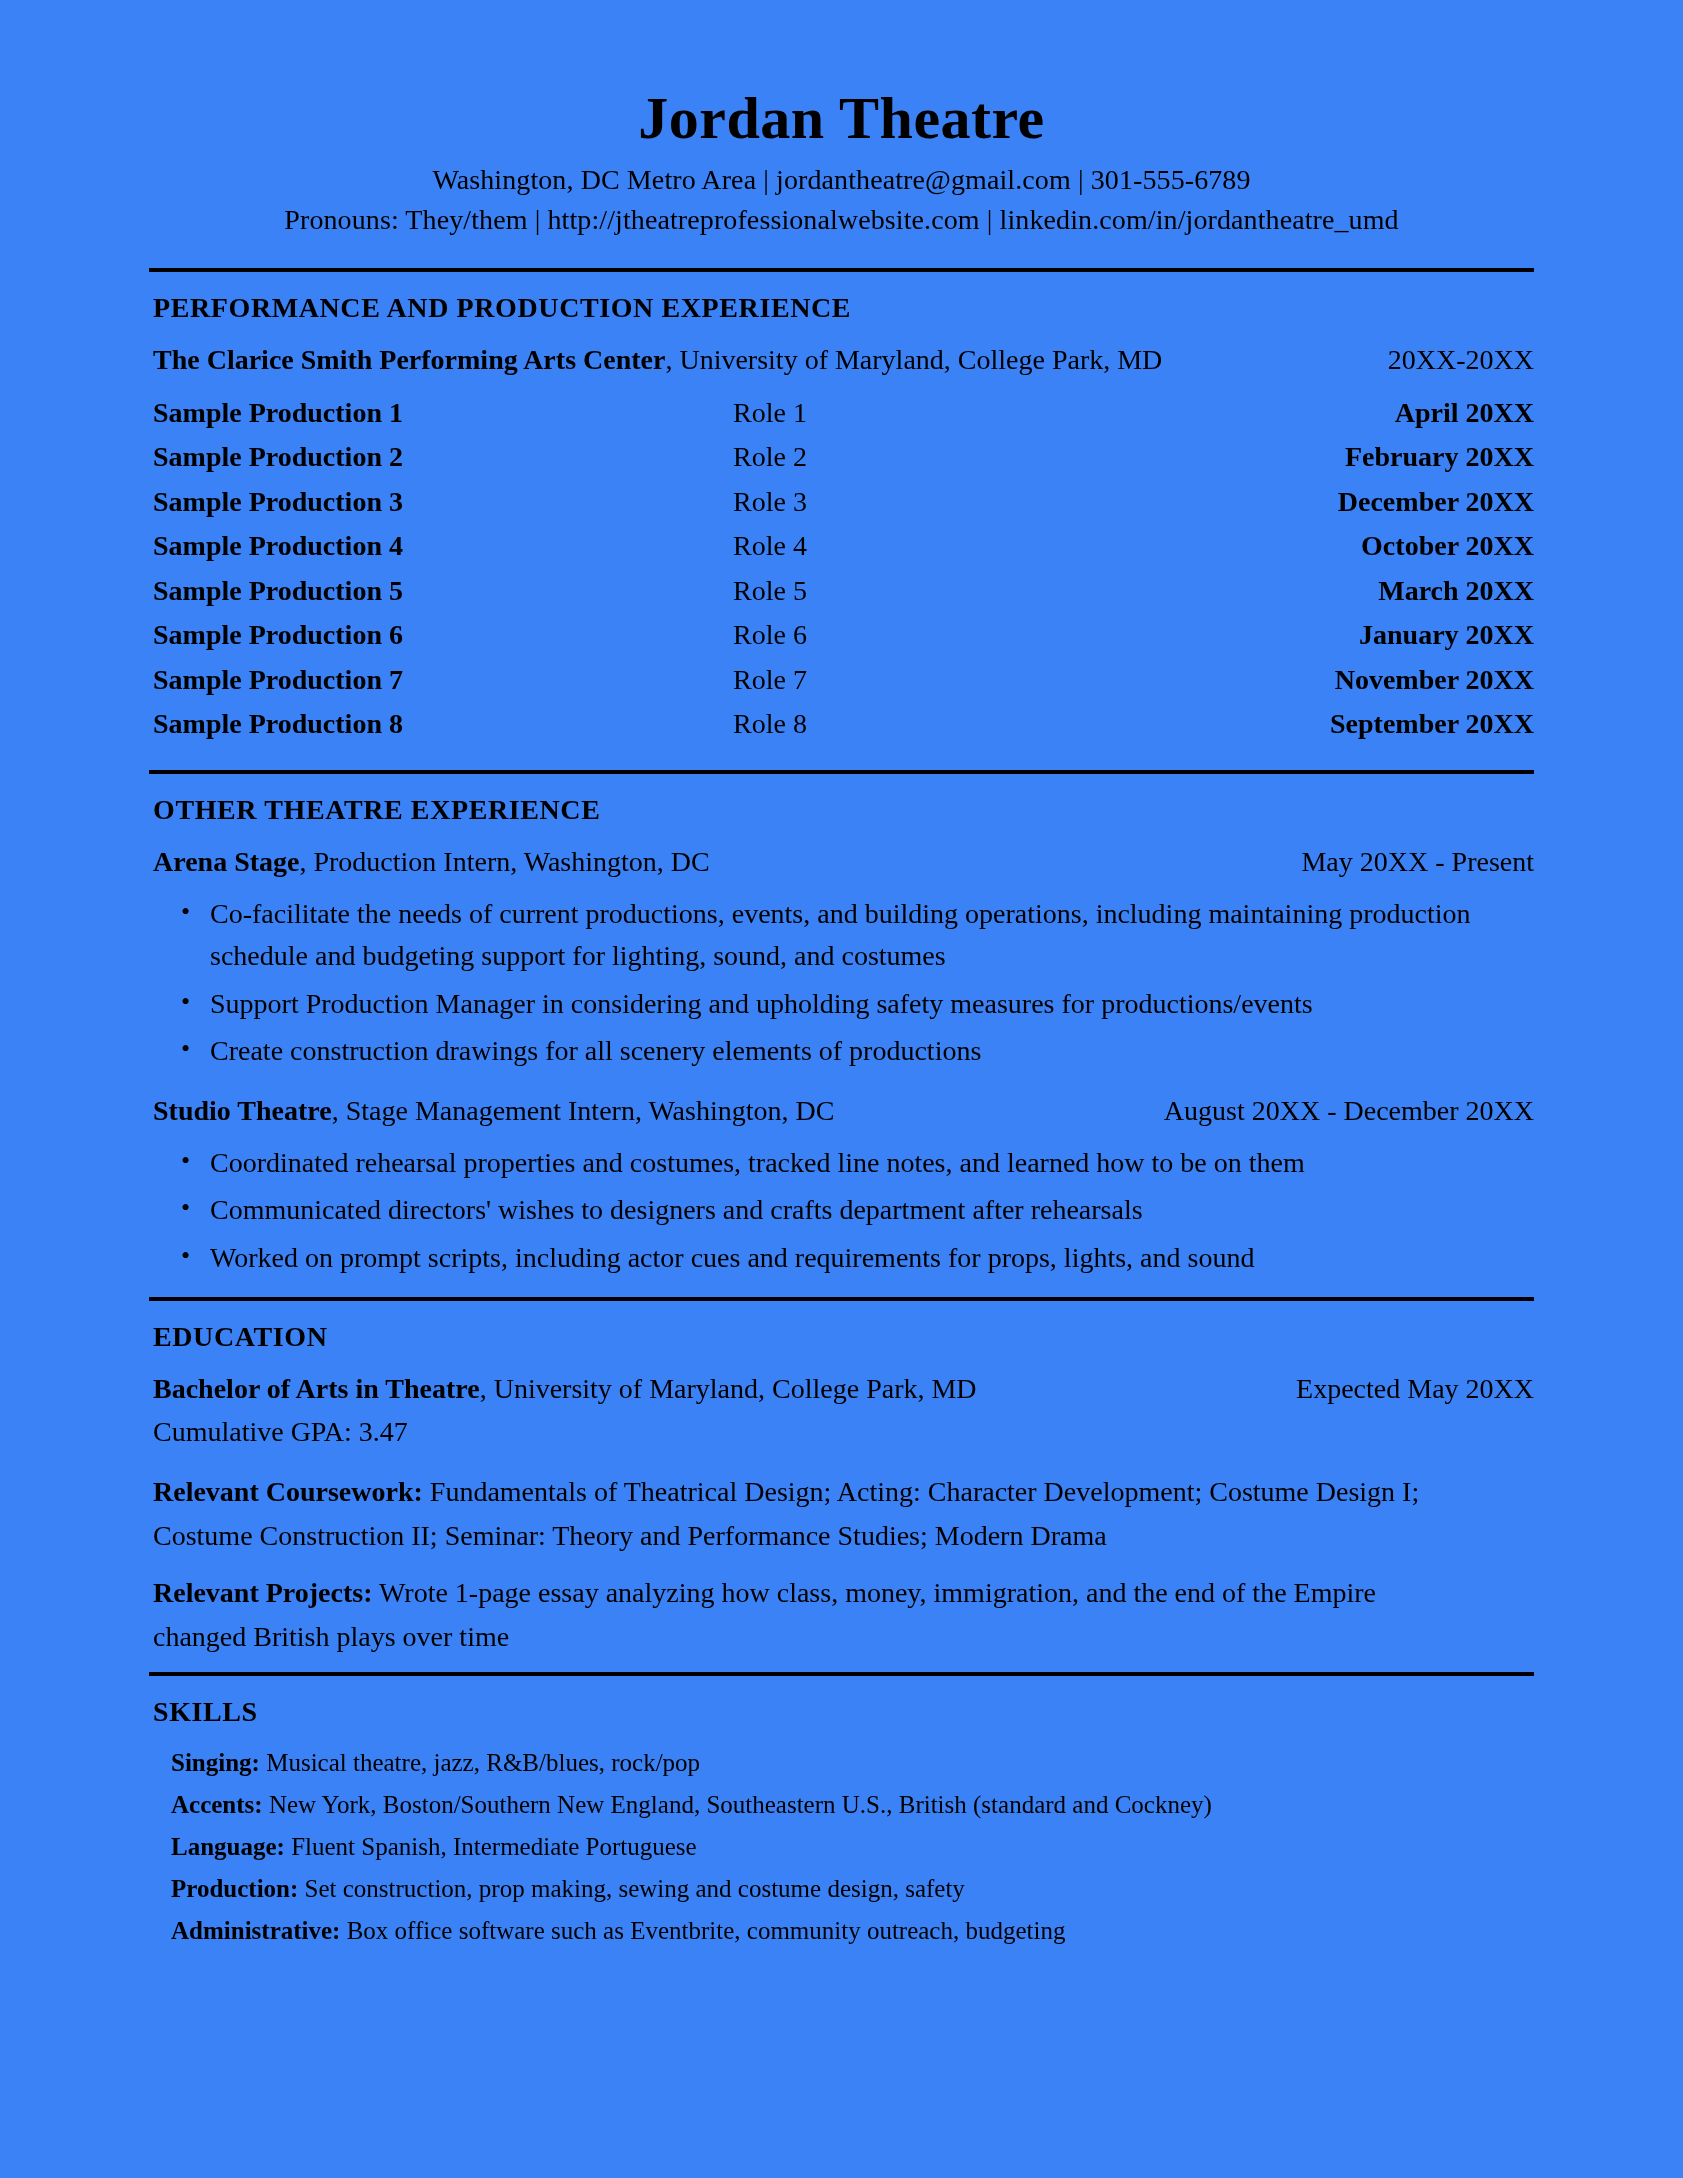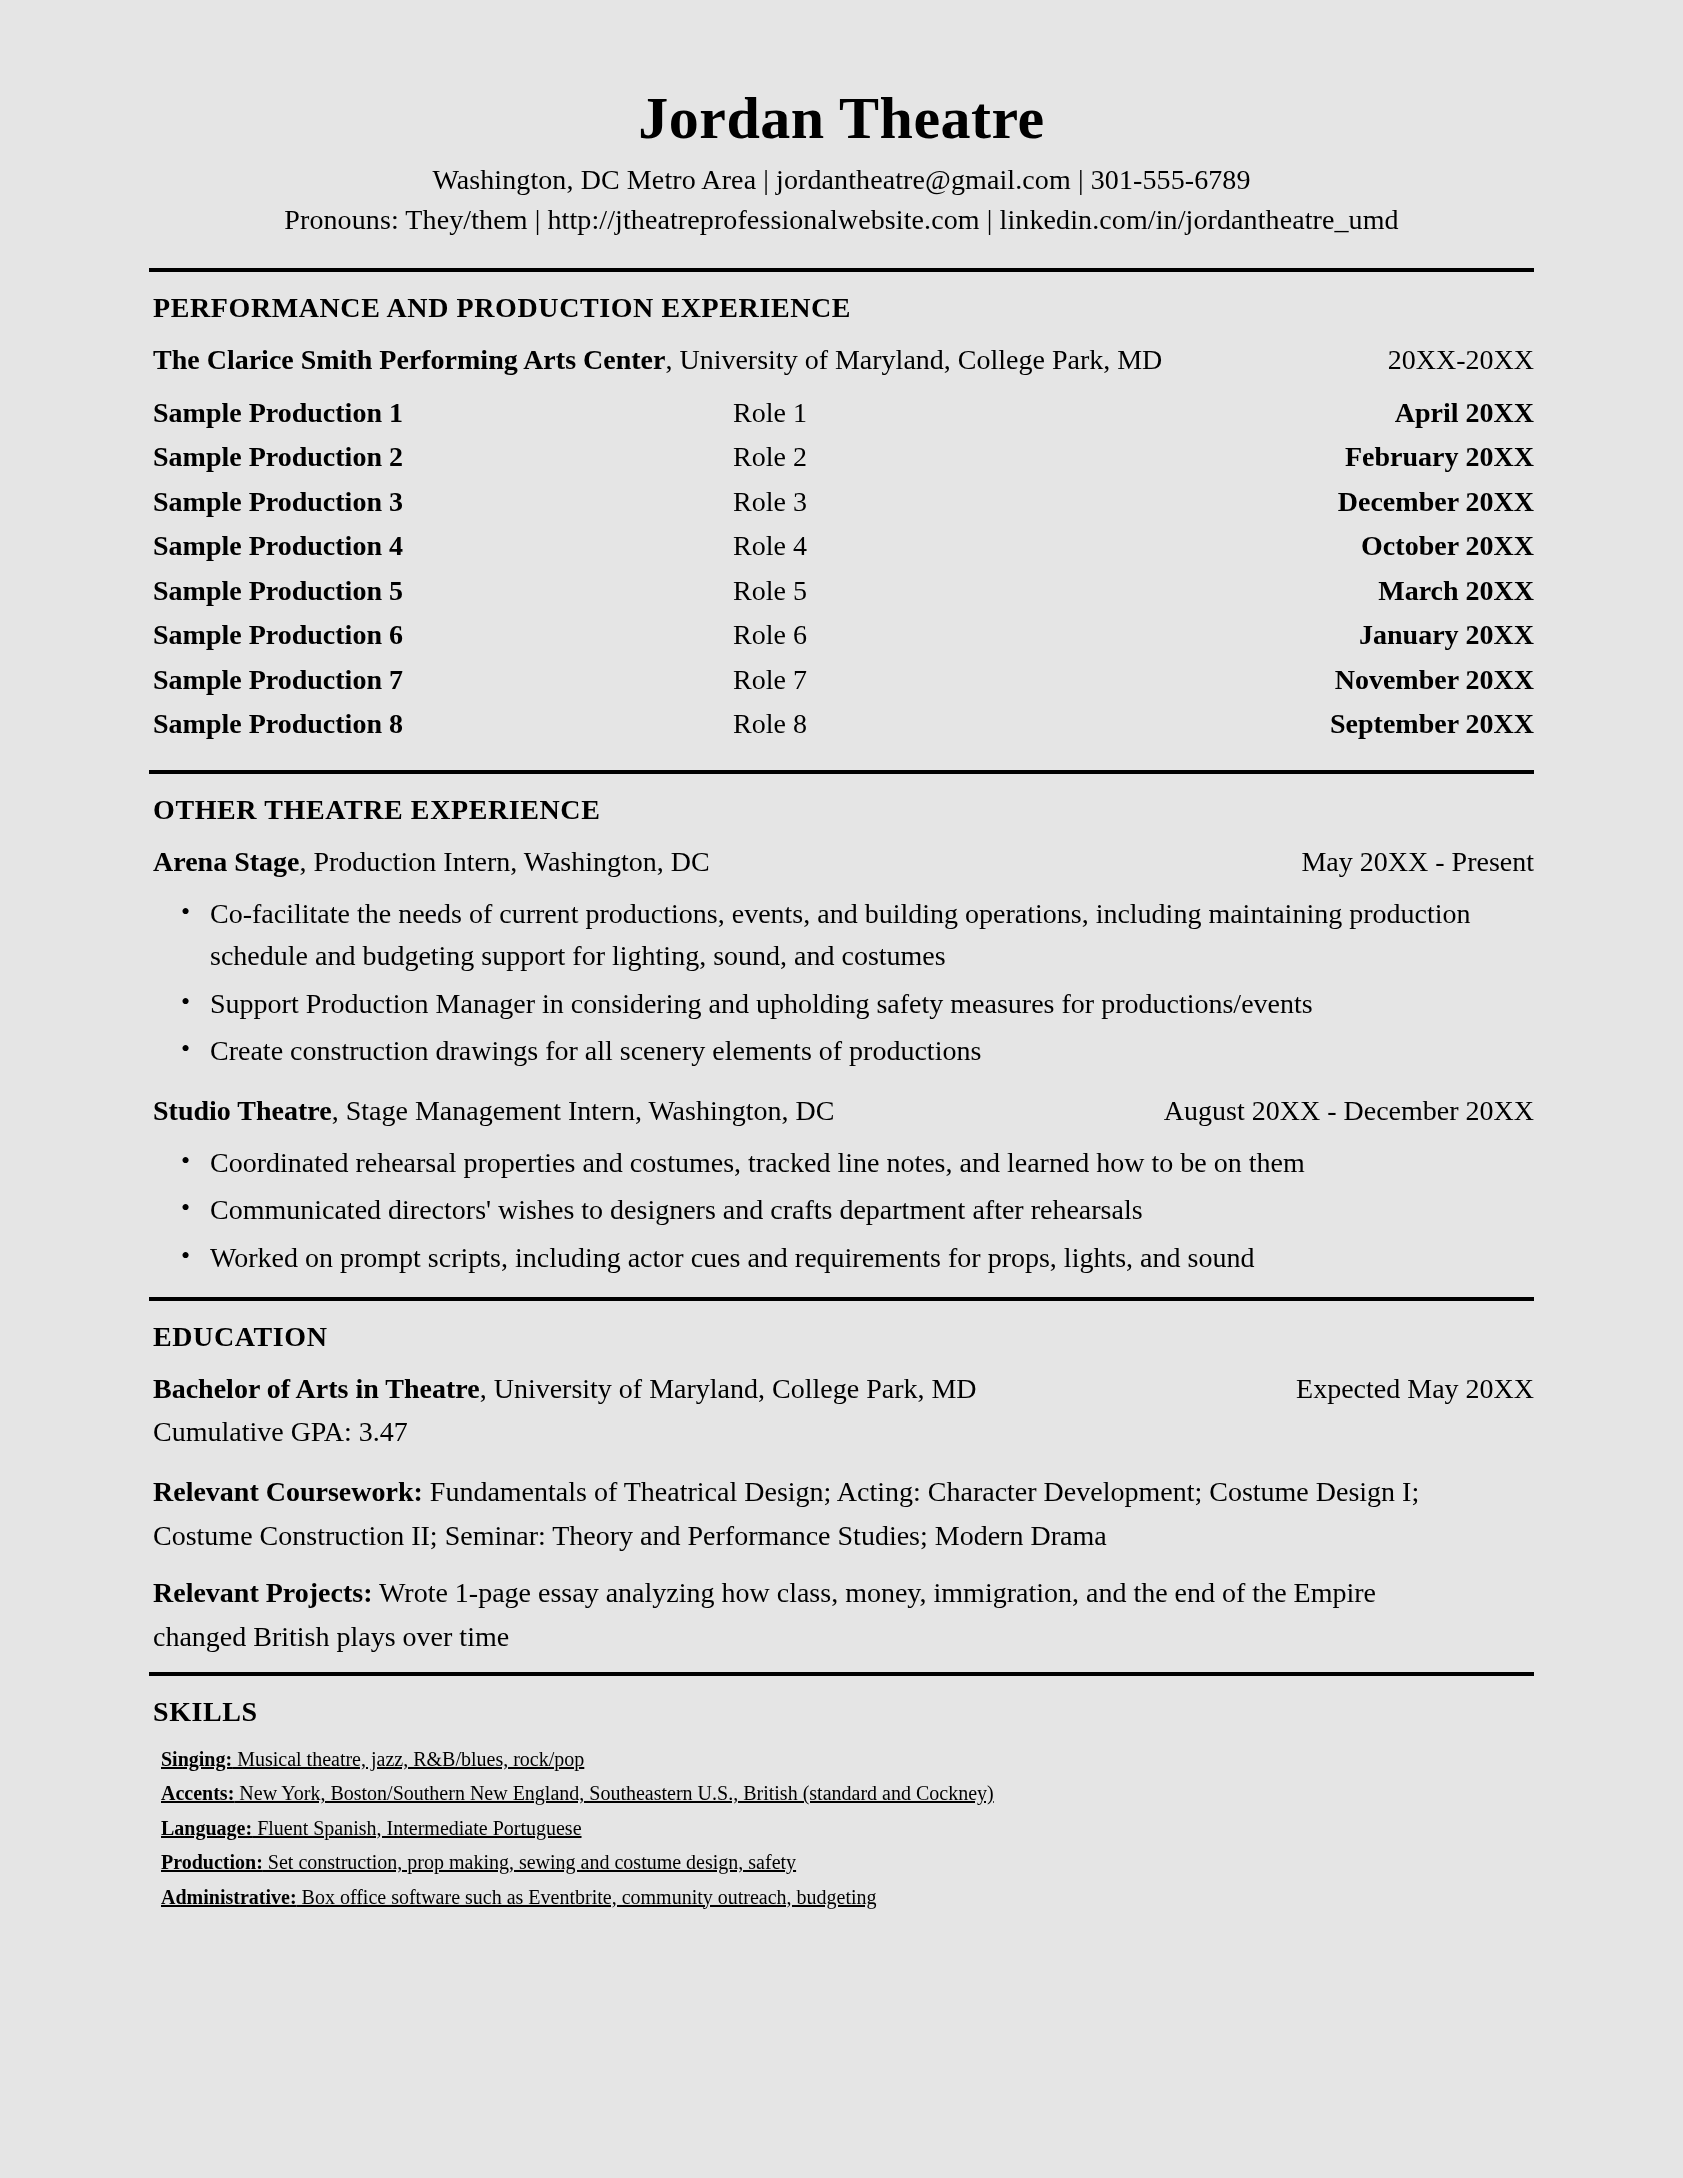--- a/index.html
+++ b/index.html
@@ -13,21 +13,21 @@
     font-family: "Liberation Serif", "DejaVu Serif", serif;
     color: #000000;
     -webkit-font-smoothing: antialiased;
   }
   .page {
     width: 1683px;
     height: 2178px;
     box-sizing: border-box;
     padding: 69px 149px 40px 149px;
     position: relative;
-    background: #e5e5e5;
+    background: #3b82f6;
   }
 
   
   .name {
     text-align: center;
     font-size: 60px;
     font-weight: 700;
     letter-spacing: 0.5px;
     line-height: 1.05;
     margin: 18px 0 10px 0;
@@ -114,24 +114,23 @@
   .para {
     font-size: 28px;
     line-height: 1.55;
     margin: 0 0 14px 0;
     max-width: 1277px;
   }
   .gpa { font-size: 28px; line-height: 1.45; margin: 0 0 18px 0; }
 
   
   .skill-line {
-    font-size: 20px;
+    font-size: 25px;
     line-height: 1.52;
-    margin: 0 0 4px 8px;
-    text-decoration: underline;
+    margin: 0 0 4px 18px;
   }
 </style>
 </head>
 <body>
 
 <div class="page">
 
   <div>
     <div class="name">Jordan Theatre</div>
     <div class="contact-line">Washington, DC Metro Area | jordantheatre@gmail.com | 301-555-6789</div>

